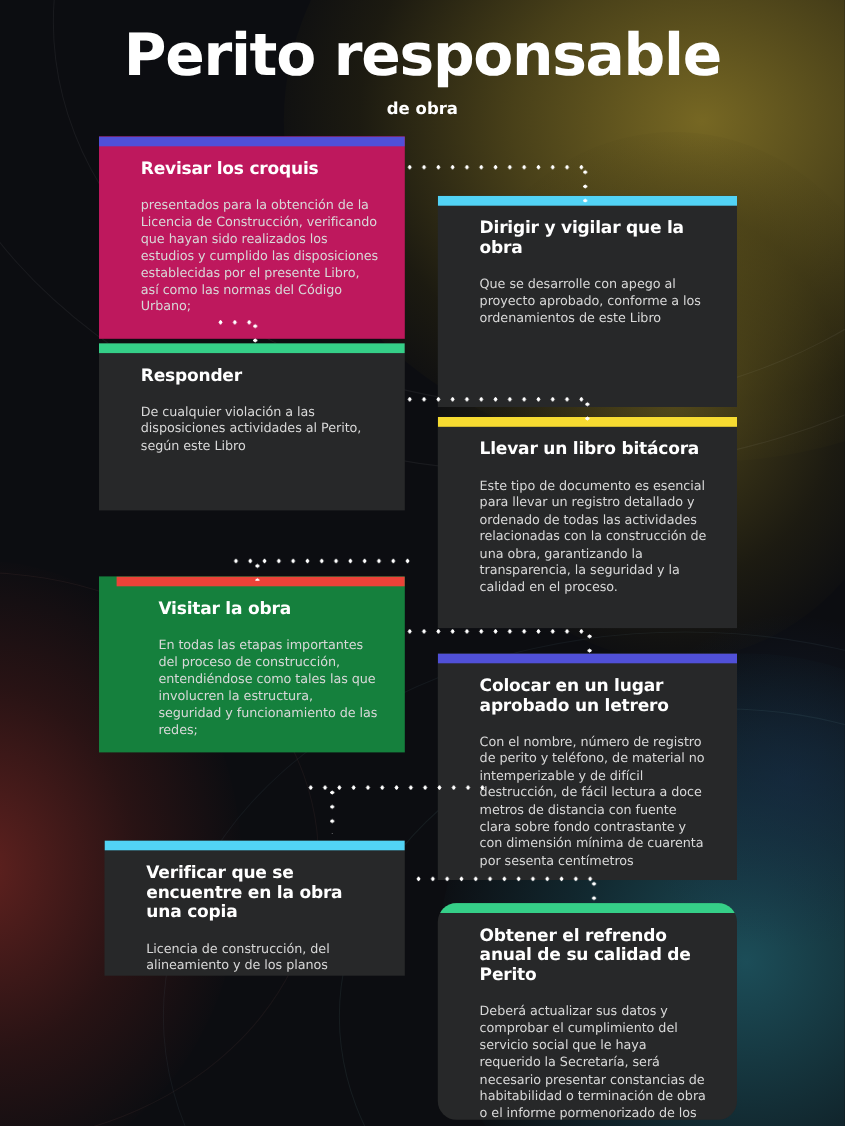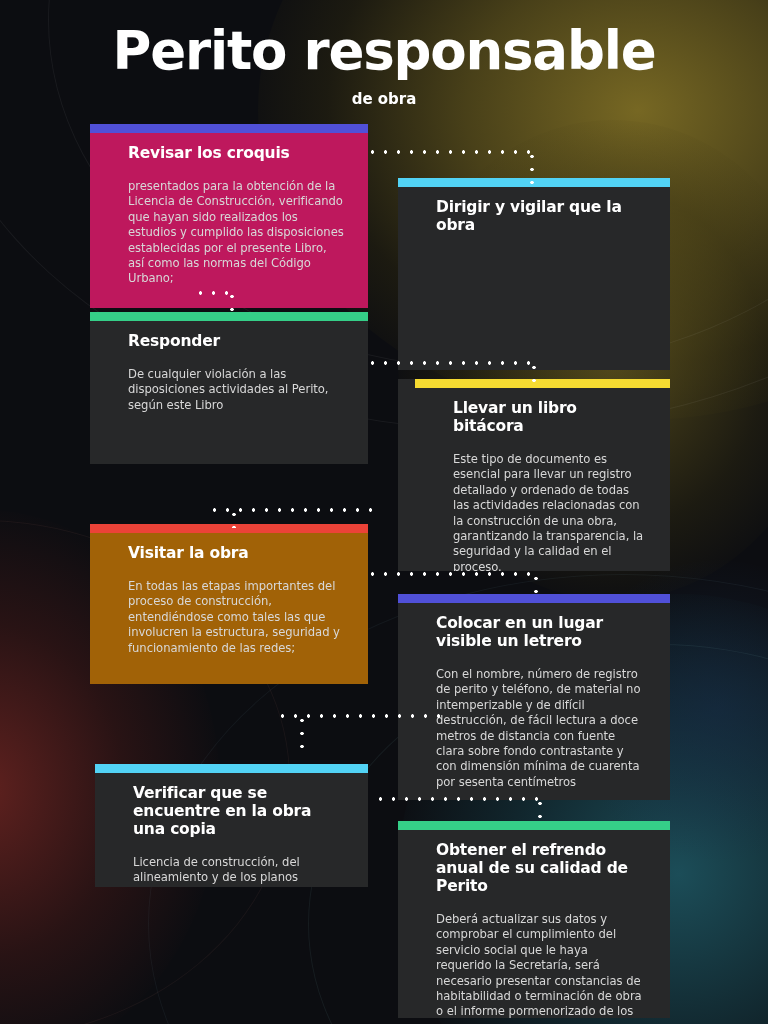--- a/index.html
+++ b/index.html
@@ -162,62 +162,63 @@
   <div class="card-inner">
     <div class="card-title">Revisar los croquis</div>
     <div class="card-body">presentados para la obtención de la Licencia de Construcción, verificando que hayan sido realizados los estudios y cumplido las disposiciones establecidas por el presente Libro, así como las normas del Código Urbano;</div>
   </div>
 </div>
 
 <div class="card" style="left: 398px; top: 178px; width: 272px; height: 192px; background: rgb(39, 40, 41);">
   <div class="card-bar" style="background:#52d3f5;"></div>
   <div class="card-inner">
     <div class="card-title">Dirigir y vigilar que la obra</div>
+    <div class="card-body">Que se desarrolle con apego al proyecto aprobado, conforme a los ordenamientos de este Libro</div>
   </div>
 </div>
 
 <div class="card" style="left: 90px; top: 312px; width: 278px; height: 152px; background: rgb(39, 40, 41);">
   <div class="card-bar" style="background:#35cf88;"></div>
   <div class="card-inner">
     <div class="card-title">Responder</div>
     <div class="card-body">De cualquier violación a las disposiciones actividades al Perito, según este Libro</div>
   </div>
 </div>
 
-<div class="card" style="left: 398px; top: 379px; width: 272px; height: 192px; background: rgb(39, 40, 41); padding-left: 17px;">
+<div class="card" style="left: 398px; top: 379px; width: 272px; height: 192px; background: rgb(39, 40, 41);">
   <div class="card-bar" style="background:#f6db31;"></div>
   <div class="card-inner">
     <div class="card-title">Llevar un libro bitácora</div>
     <div class="card-body">Este tipo de documento es esencial para llevar un registro detallado y ordenado de todas las actividades relacionadas con la construcción de una obra, garantizando la transparencia, la seguridad y la calidad en el proceso.</div>
   </div>
 </div>
 
-<div class="card" style="left: 90px; top: 524px; width: 278px; height: 160px; background: #a16207;">
+<div class="card" style="left: 90px; top: 524px; width: 278px; height: 160px; background: #15803d; padding-left: 16px;">
   <div class="card-bar" style="background:#eb4238;"></div>
   <div class="card-inner">
     <div class="card-title">Visitar la obra</div>
     <div class="card-body">En todas las etapas importantes del proceso de construcción, entendiéndose como tales las que involucren la estructura, seguridad y funcionamiento de las redes;</div>
   </div>
 </div>
 
 <div class="card" style="left: 398px; top: 594px; width: 272px; height: 206px; background: rgb(39, 40, 41);">
   <div class="card-bar" style="background:#5050d8;"></div>
   <div class="card-inner">
-    <div class="card-title">Colocar en un lugar visible un letrero</div>
+    <div class="card-title">Colocar en un lugar aprobado un letrero</div>
     <div class="card-body">Con el nombre, número de registro de perito y teléfono, de material no intemperizable y de difícil destrucción, de fácil lectura a doce metros de distancia con fuente clara sobre fondo contrastante y con dimensión mínima de cuarenta por sesenta centímetros</div>
   </div>
 </div>
 
 <div class="card" style="left: 95px; top: 764px; width: 273px; height: 123px; background: rgb(39, 40, 41);">
   <div class="card-bar" style="background:#52d3f5;"></div>
   <div class="card-inner">
     <div class="card-title">Verificar que se encuentre en la obra una copia</div>
     <div class="card-body">Licencia de construcción, del alineamiento y de los planos estructura</div>
   </div>
 </div>
 
-<div class="card" style="left: 398px; top: 821px; width: 272px; height: 197px; background: rgb(39, 40, 41);">
+<div class="card" style="left: 398px; top: 821px; width: 272px; height: 197px; background: rgb(39, 40, 41); border-radius: 17px;">
   <div class="card-bar" style="background:#35cf88;"></div>
   <div class="card-inner">
     <div class="card-title">Obtener el refrendo anual de su calidad de Perito</div>
     <div class="card-body">Deberá actualizar sus datos y comprobar el cumplimiento del servicio social que le haya requerido la Secretaría, será necesario presentar constancias de habitabilidad o terminación de obra o el informe pormenorizado de los avances de obras en proceso</div>
   </div>
 </div>
 
 </body></html>

